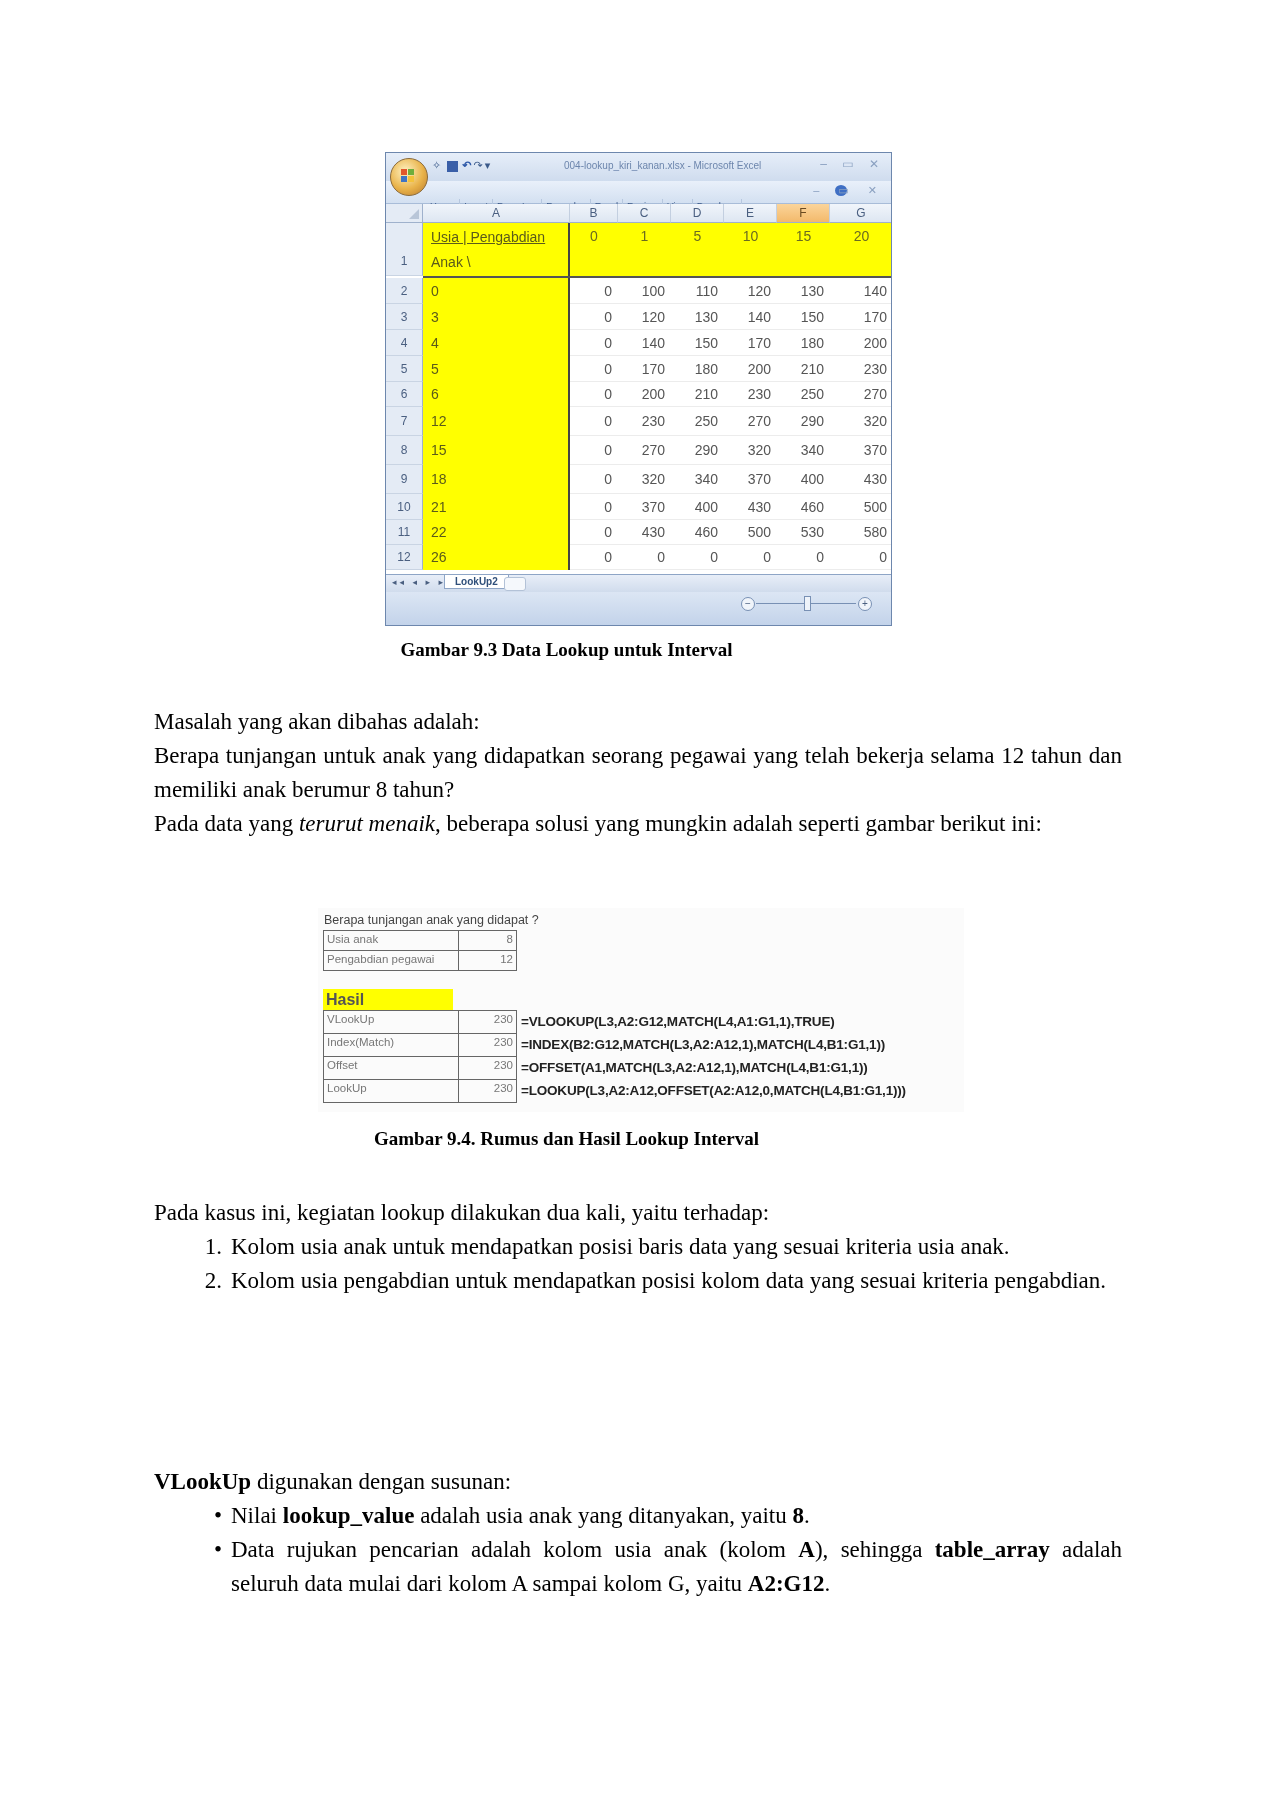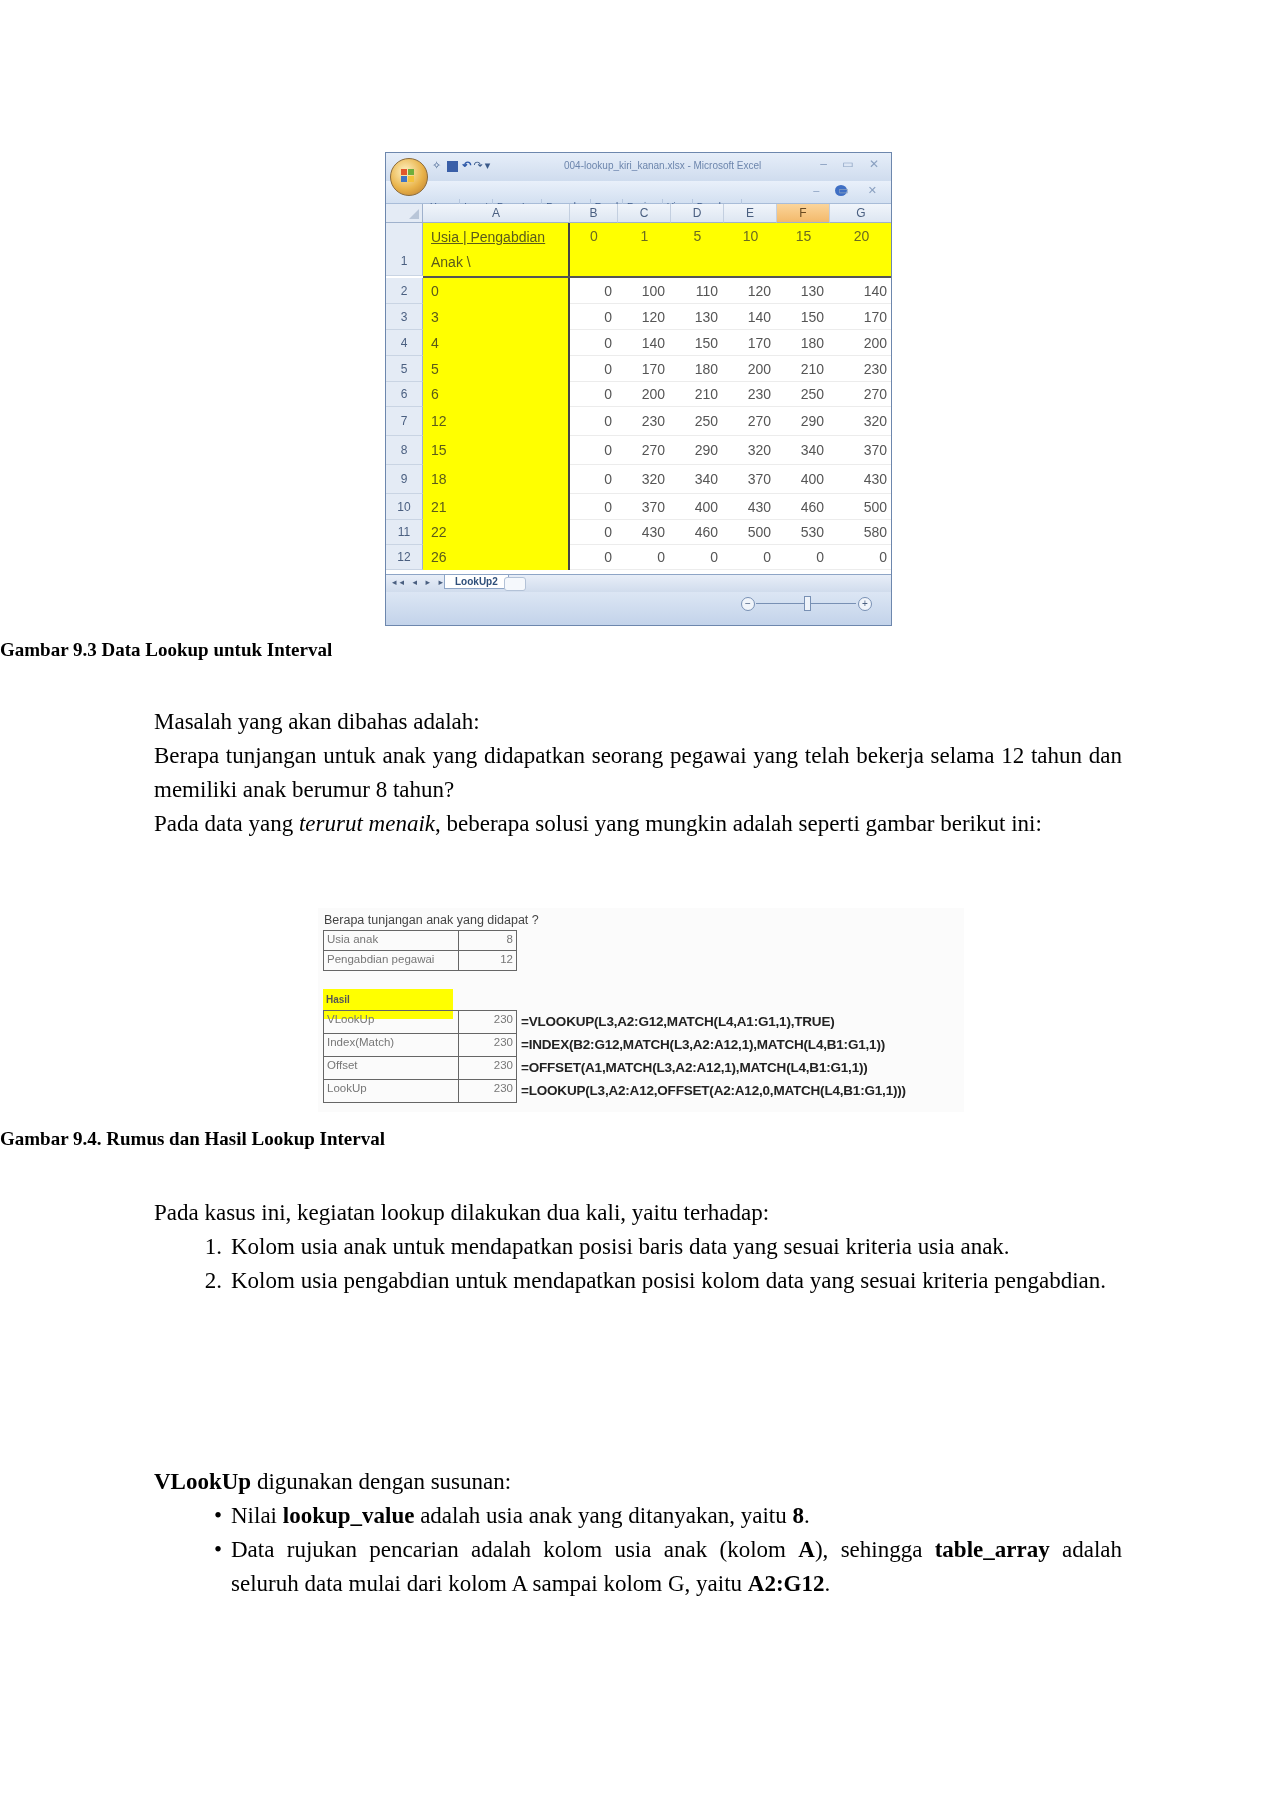--- a/index.html
+++ b/index.html
@@ -53,40 +53,40 @@
   .xl-newtab { position:absolute; left:118px; top:2px; width:20px; height:12px; border:1px solid #b3c2d7; border-radius:3px; background:#f5f8fc; }
   .xl-status { position:absolute; left:0; top:439px; width:100%; height:33px;
         background:linear-gradient(#dce6f4,#c3d3ea); }
   .zoom-minus, .zoom-plus { position:absolute; top:5px; width:12px; height:12px; border-radius:50%;
         border:1px solid #7890b4; background:#f0f4fa; font-size:10px; line-height:11px; text-align:center; color:#4a5f80; }
   .zoom-minus { left:355px; } .zoom-plus { left:472px; }
   .zoom-track { position:absolute; left:370px; top:11px; width:100px; height:1px; background:#7890b4; }
   .zoom-thumb { position:absolute; left:418px; top:4px; width:5px; height:13px; border:1px solid #7890b4; background:#eef3fa; }
 
   
-  .caption { position:absolute; left:0; width:1133px; font-weight:bold;
+  .caption { position:absolute; left:0; width:1133px; text-align:center; font-weight:bold;
         font-size:19px; }
   .para { position:absolute; left:154px; width:968px; font-size:23px; line-height:34px; text-align:justify; }
   .para p { margin:0; }
   .list { margin:0; padding:0; list-style:none; }
   .list li { position:relative; padding-left:77px; }
   .list li .mk { position:absolute; left:38px; width:30px; text-align:right; }
 
   
   .fig2 { position:absolute; left:318px; top:908px; width:646px; height:204px; background:#fbfbfb;
         font-family:"Liberation Sans", sans-serif; }
   .f2-q { position:absolute; left:6px; top:5px; font-size:12.5px; color:#444; }
   .f2-box { position:absolute; left:5px; width:194px; border:1px solid #666; box-sizing:border-box; }
   .f2-row { position:relative; height:19px; border-bottom:1px solid #666; font-size:11.5px; color:#777; }
   .f2-row:last-child { border-bottom:none; }
   .f2-row .l { position:absolute; left:3px; top:2px; }
   .f2-row .v { position:absolute; right:3px; top:2px; }
   .f2-row .div { position:absolute; left:134px; top:0; width:1px; height:100%; background:#666; }
-  .f2-hasil { position:absolute; left:5px; top:81px; width:130px; height:30px; background:#ffff00;
-        font-size:10px; color:#555; line-height:21px; padding-left:3px; box-sizing:border-box; font-weight:bold; }
+  .f2-hasil { position:absolute; left:5px; top:81px; width:130px; height:21px; background:#ffff00;
+        font-size:16px; color:#555; line-height:21px; padding-left:3px; box-sizing:border-box; font-weight:bold; }
   .f2-res { position:absolute; left:5px; top:102px; width:194px; border:1px solid #666; box-sizing:border-box; }
   .f2-res .f2-row { height:22px; }
   .f2-formula { position:absolute; left:203px; font-size:13.5px; color:#222; white-space:nowrap; font-weight:bold; letter-spacing:-0.2px; }
 </style>
 </head>
 <body>
 
 <div class="xl">
   <div class="xl-title">
     <div class="xl-qat">

